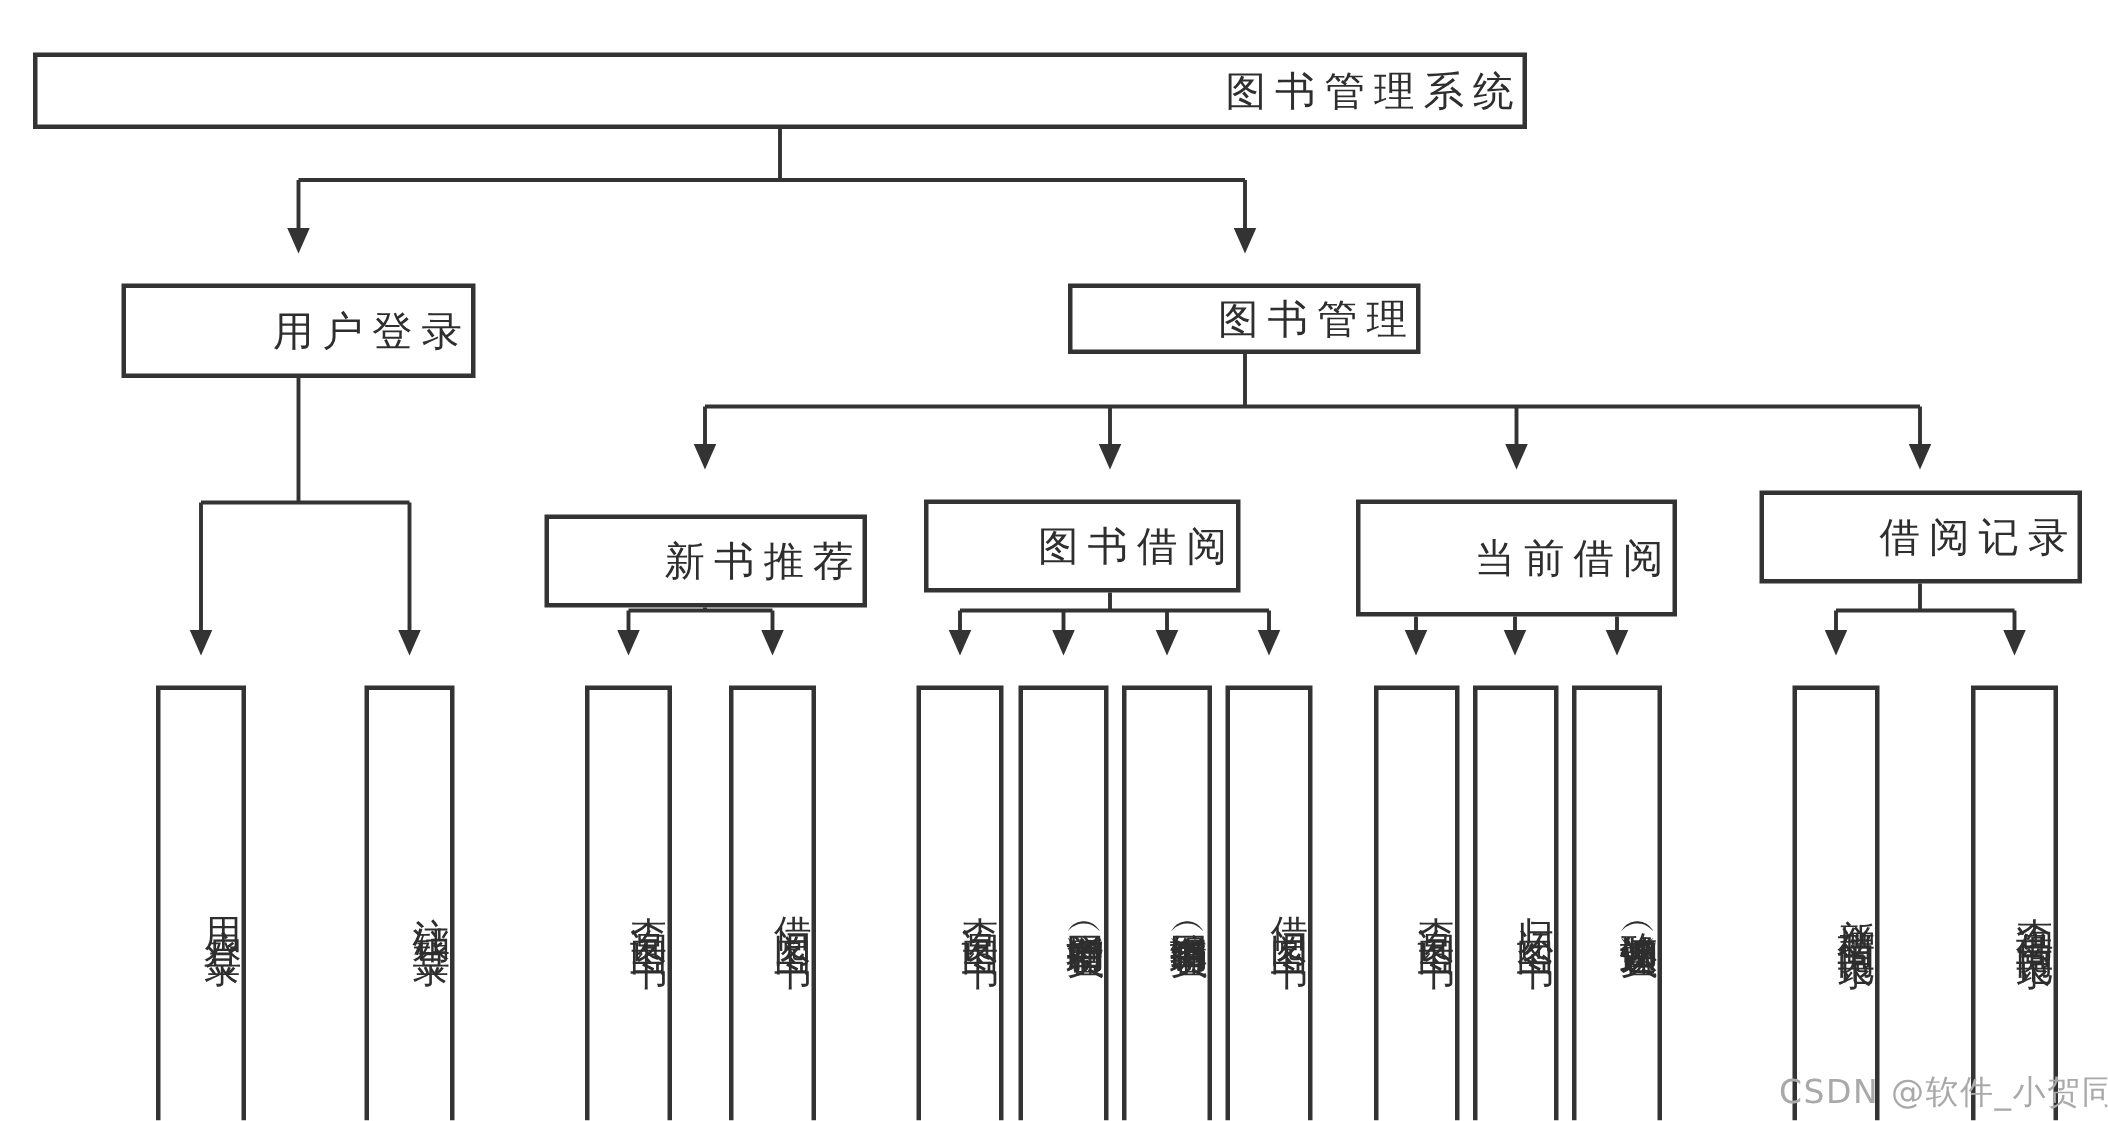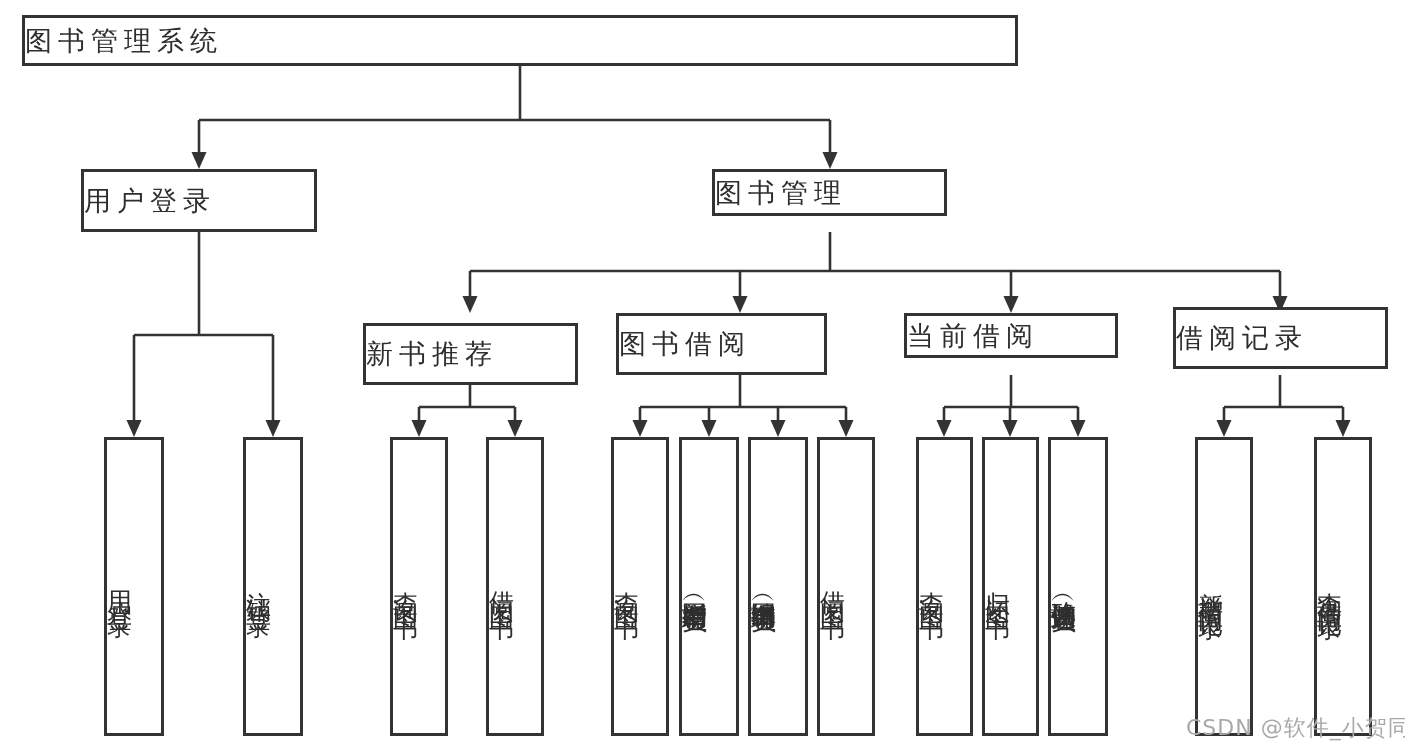--- a/index.html
+++ b/index.html
@@ -4,22 +4,23 @@
 <style>
   html,body{margin:0;padding:0;background:#ffffff;}
   .canvas{
     position:relative;width:1405px;height:747px;background:#ffffff;overflow:hidden;
     font-family:"DejaVu Sans","Liberation Sans",sans-serif;
   }
   svg.connectors{position:absolute;left:0;top:0;pointer-events:none;}
   .box{
     position:absolute;box-sizing:border-box;
     border:3px solid #333333;background:#ffffff;
-    display:flex;align-items:center;justify-content:flex-start;
+    display:flex;align-items:center;justify-content:flex-end;
     color:#2e2e2e;
+    margin-top:20px;
   }
   .h-label{font-size:27px;letter-spacing:6px;white-space:nowrap;}
   .leaf .v-label{
     writing-mode:vertical-rl;text-orientation:mixed;
     font-size:25px;line-height:1;white-space:nowrap;
   }
   .ls8{letter-spacing:8px;}
   .ls5{letter-spacing:5px;}
   .ls1{letter-spacing:1px;}
   .watermark{
@@ -98,21 +99,21 @@
   <div class="box" style="left:712px;top:169px;width:235px;height:47px">
     <span class="h-label">图书管理</span>
   </div>
 
   <div class="box" style="left:363px;top:323px;width:215px;height:62px">
     <span class="h-label">新书推荐</span>
   </div>
   <div class="box" style="left:616px;top:313px;width:211px;height:62px">
     <span class="h-label">图书借阅</span>
   </div>
-  <div class="box" style="left:904px;top:313px;width:214px;height:45px">
+  <div class="box" style="left:904px;top:313px;width:214px;height:78px">
     <span class="h-label">当前借阅</span>
   </div>
   <div class="box" style="left:1173px;top:307px;width:215px;height:62px">
     <span class="h-label">借阅记录</span>
   </div>
 
   <div class="box leaf" style="left:104px;top:437px;width:60px;height:299px">
     <span class="v-label ls8">用户登录</span>
   </div>
   <div class="box leaf" style="left:243px;top:437px;width:60px;height:299px">

